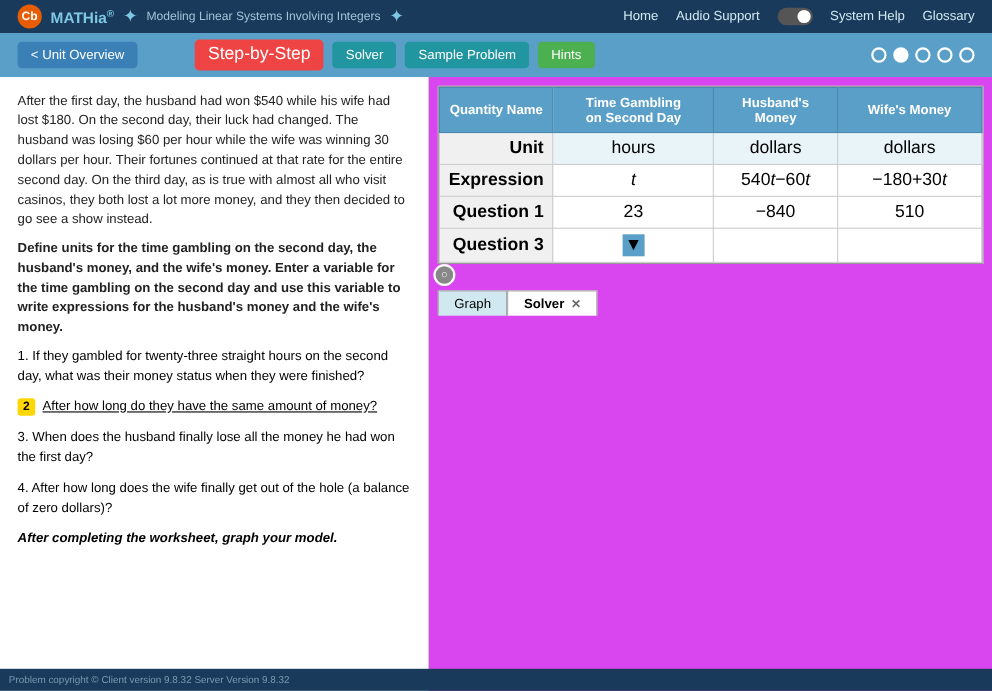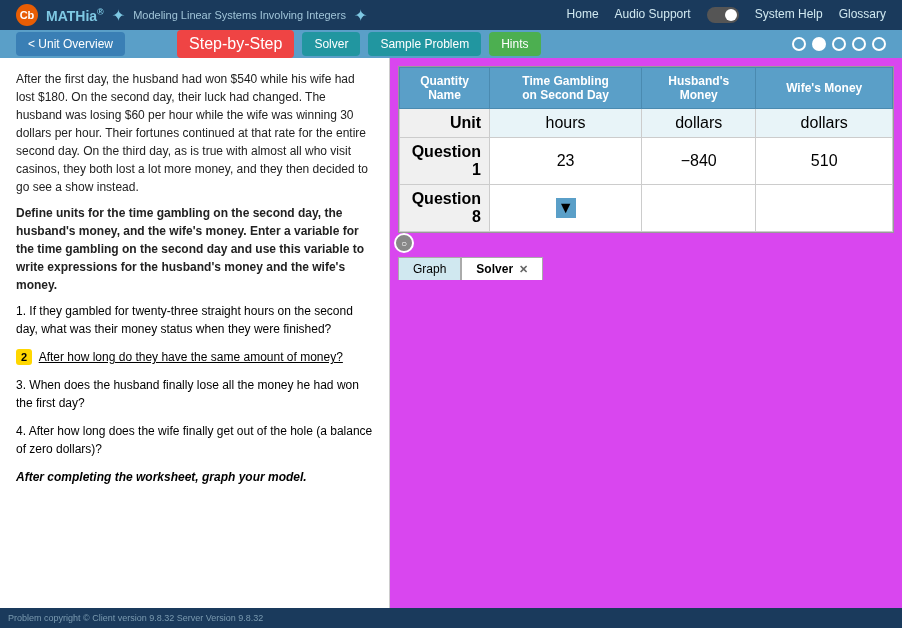--- a/index.html
+++ b/index.html
@@ -82,21 +82,21 @@
 
     
     .star-deco {
       color: #7ec8e3;
       font-size: 16px;
     }
 
     
     .second-nav {
       background: #5a9fc8;
-      height: 28px;
+      height: 40px;
       display: flex;
       align-items: center;
       padding: 0 16px;
       gap: 8px;
       justify-content: space-between;
     }
     .second-nav-left {
       display: flex;
       align-items: center;
       gap: 8px;
@@ -458,27 +458,33 @@
           </tr>
         </thead>
         <tbody>
           <tr>
             <td class="td-label">Unit</td>
             <td class="td-blue">hours</td>
             <td class="td-blue">dollars</td>
             <td class="td-blue">dollars</td>
           </tr>
           <tr>
+            <td class="td-label">Expression</td>
+            <td><em>t</em></td>
+            <td>540<em>t</em>−60<em>t</em></td>
+            <td>−180+30<em>t</em></td>
+          </tr>
+          <tr>
             <td class="td-label">Question 1</td>
             <td>23</td>
             <td>−840</td>
             <td>510</td>
           </tr>
           <tr>
-            <td class="td-label">Question 8</td>
+            <td class="td-label">Question 3</td>
             <td style="cursor:pointer;">
               <div class="dropdown-cell">▼</div>
             </td>
             <td></td>
             <td></td>
           </tr>
         </tbody>
       </table>
     </div>
 

